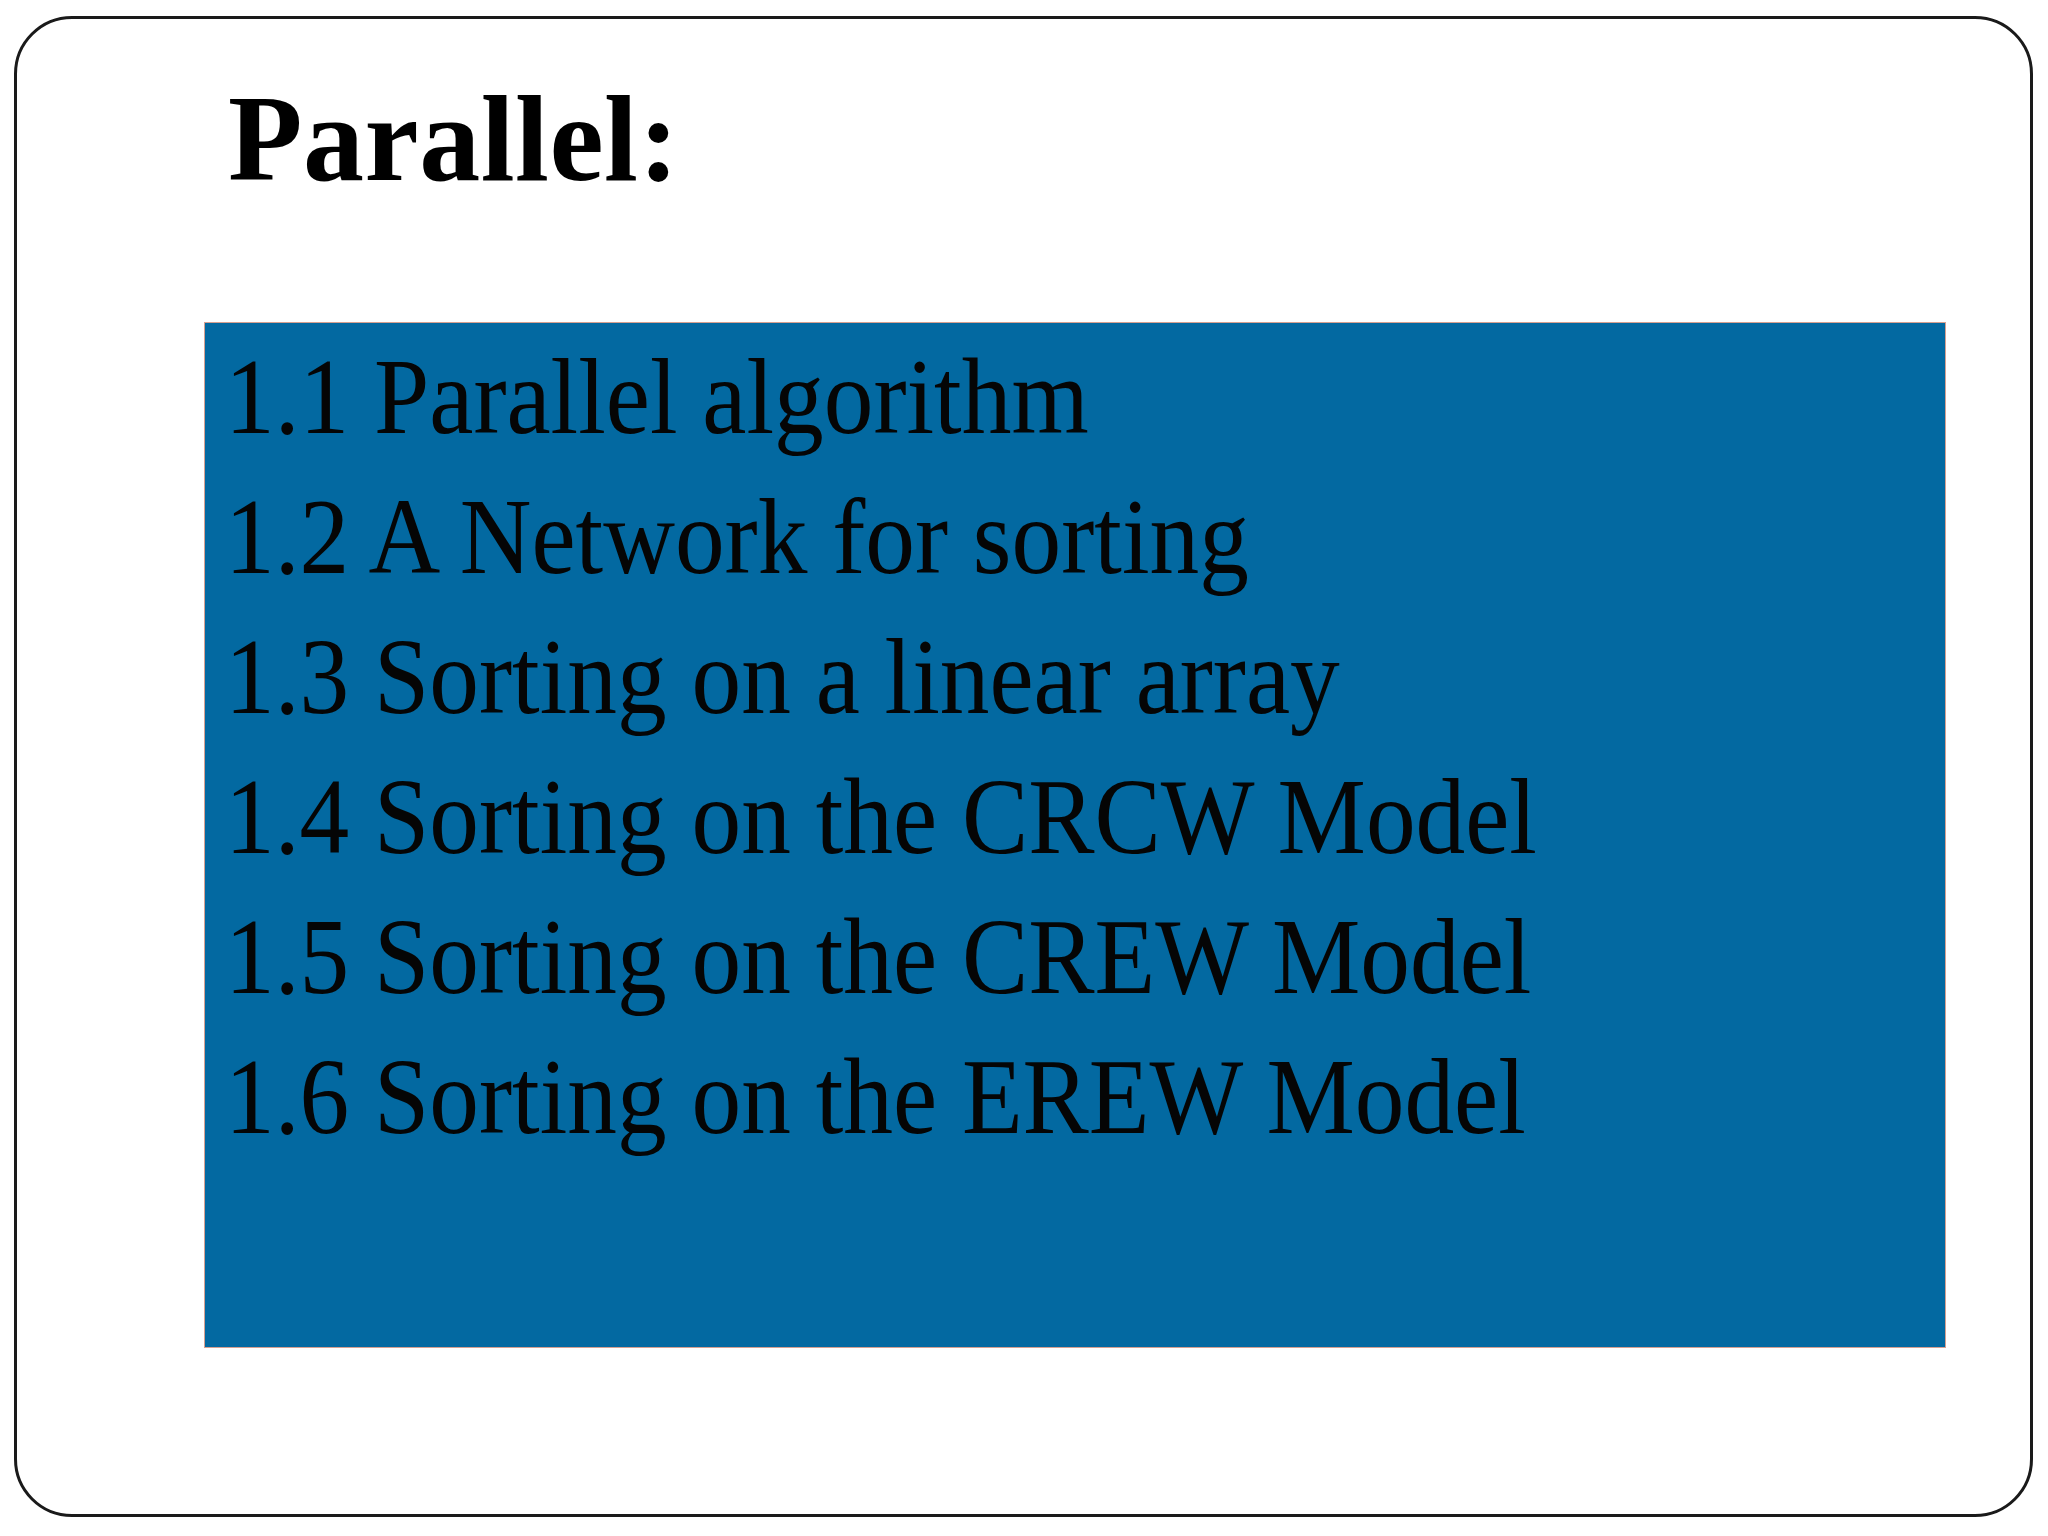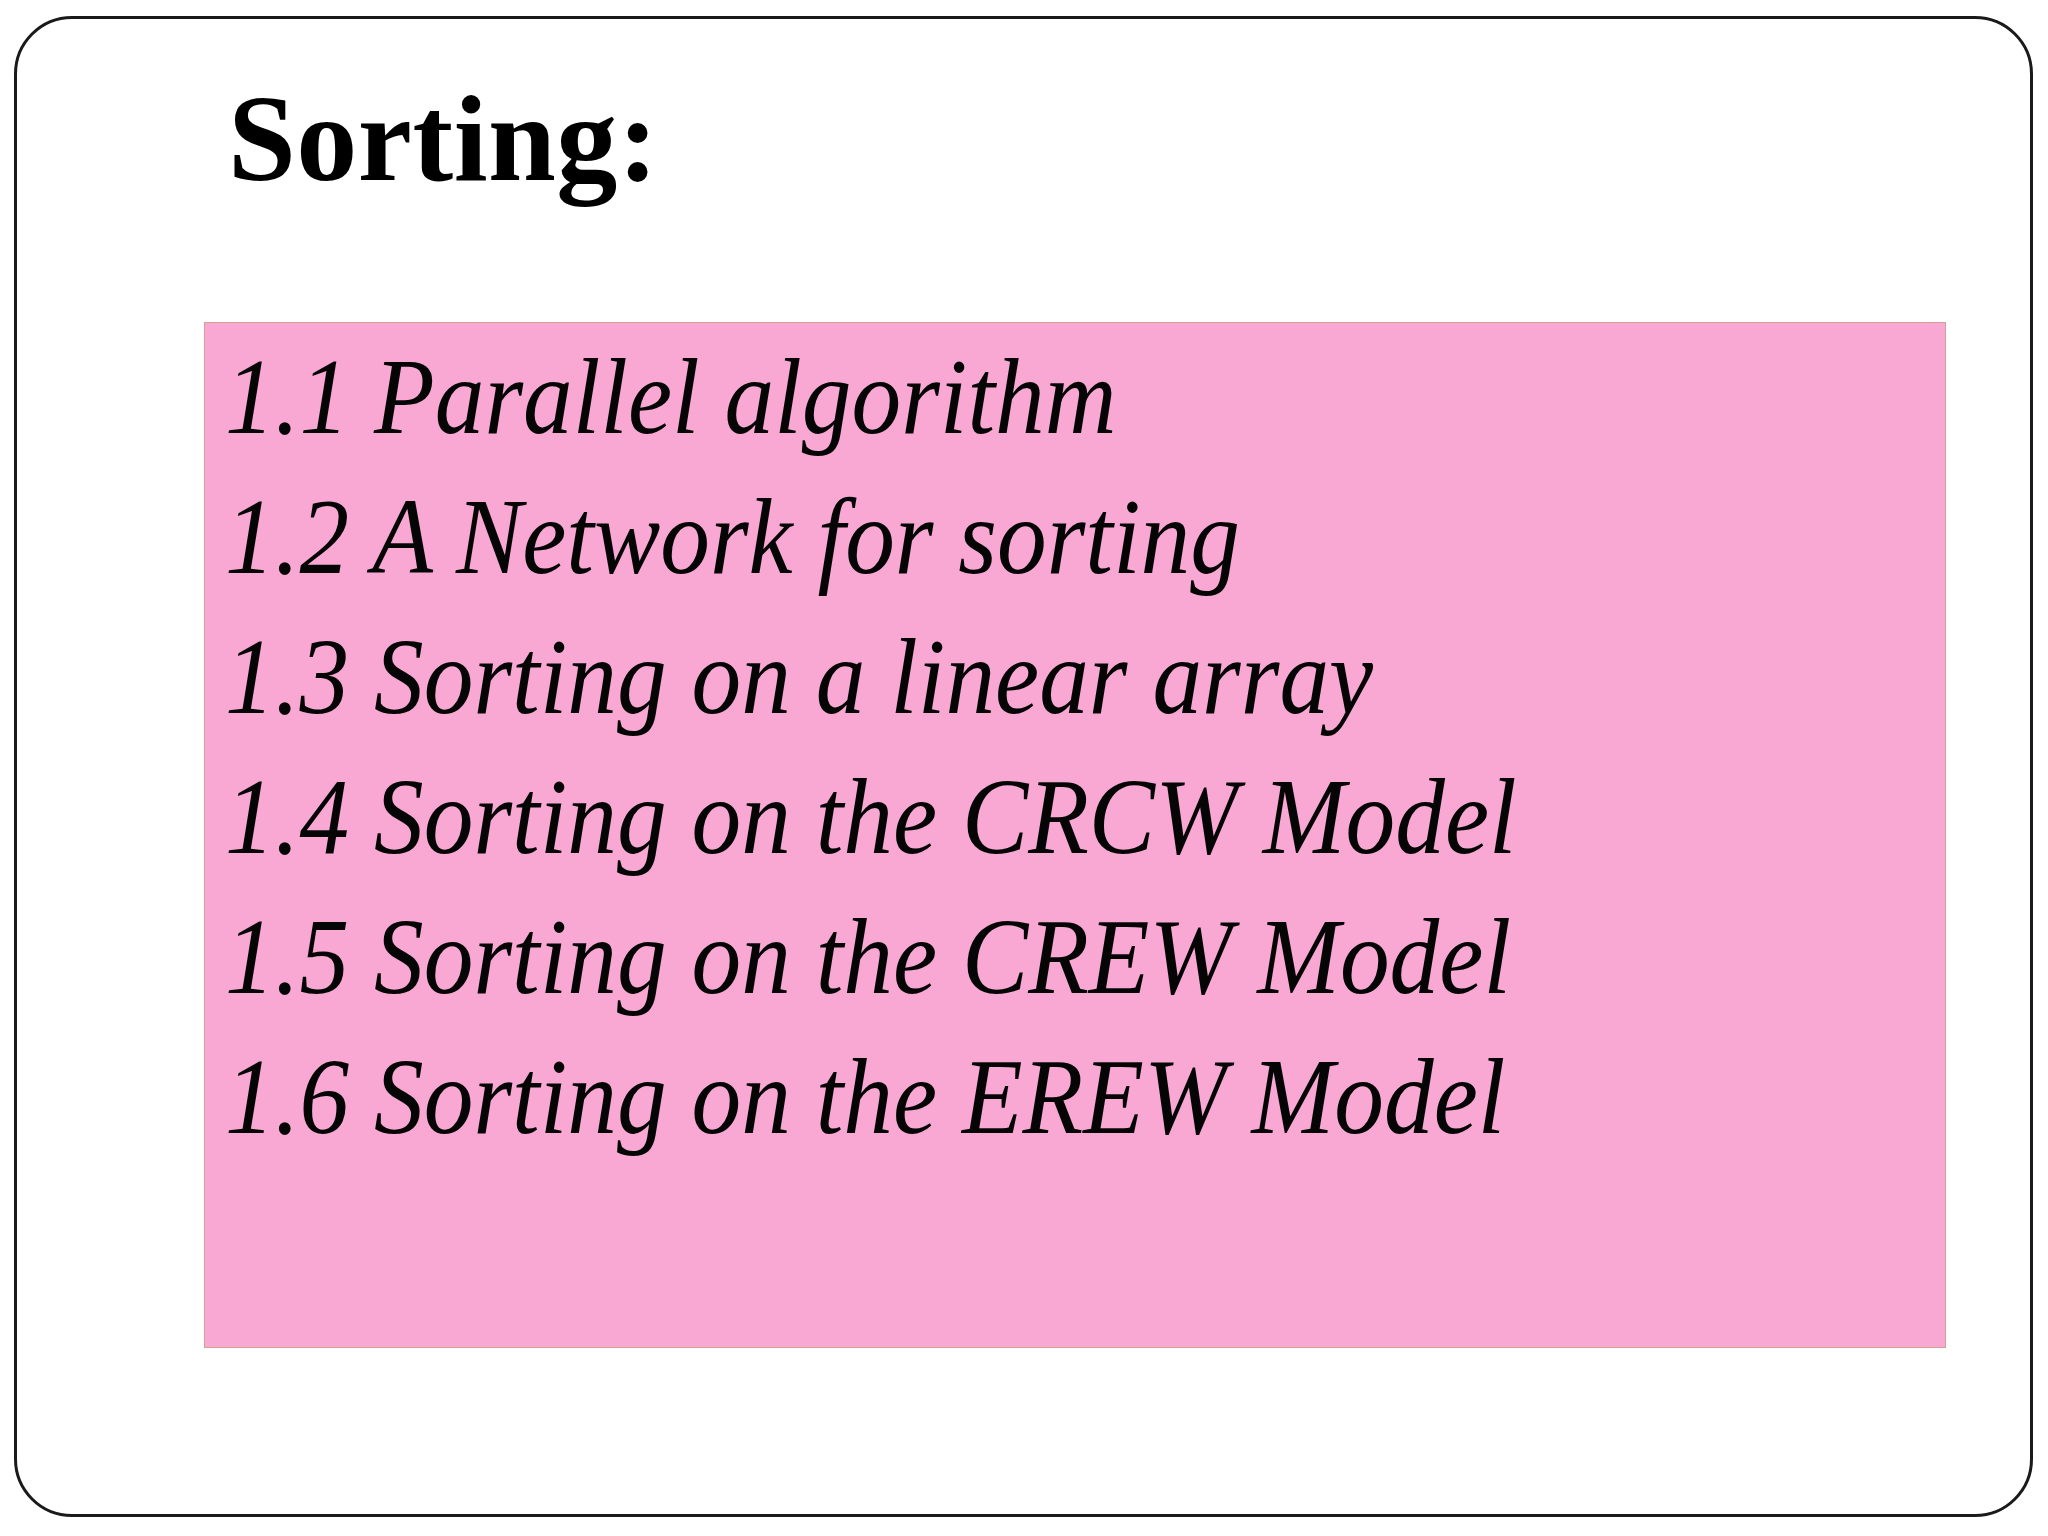--- a/index.html
+++ b/index.html
@@ -43,22 +43,21 @@
   }
   
   #content-box {
     position: absolute;
     left: 204px;
     top: 322px;
     width: 1742px;
     height: 1026px;
     box-sizing: border-box;
     border: 1.5px solid #d6a091;
-    background: #f9a8d4;
-    font-style: italic;
+    background: #0369a1;
   }
   #toc-list {
     position: absolute;
     left: 20px;
     top: 4px;
     right: 0;
     margin: 0;
     padding: 0;
     list-style: none;
   }
@@ -73,21 +72,21 @@
     transform-origin: left center;
   }
 </style>
 </head>
 <body>
 
 <div id="slide">
 
   <div id="slide-frame"></div>
 
-  <div id="title">Sorting:</div>
+  <div id="title">Parallel:</div>
 
   <div id="content-box">
     <ul id="toc-list">
       <li class="toc-item">1.1 Parallel algorithm</li>
       <li class="toc-item">1.2 A Network for sorting</li>
       <li class="toc-item">1.3 Sorting on a linear array</li>
       <li class="toc-item">1.4 Sorting on the CRCW Model</li>
       <li class="toc-item">1.5 Sorting on the CREW Model</li>
       <li class="toc-item">1.6 Sorting on the EREW Model</li>
     </ul>

